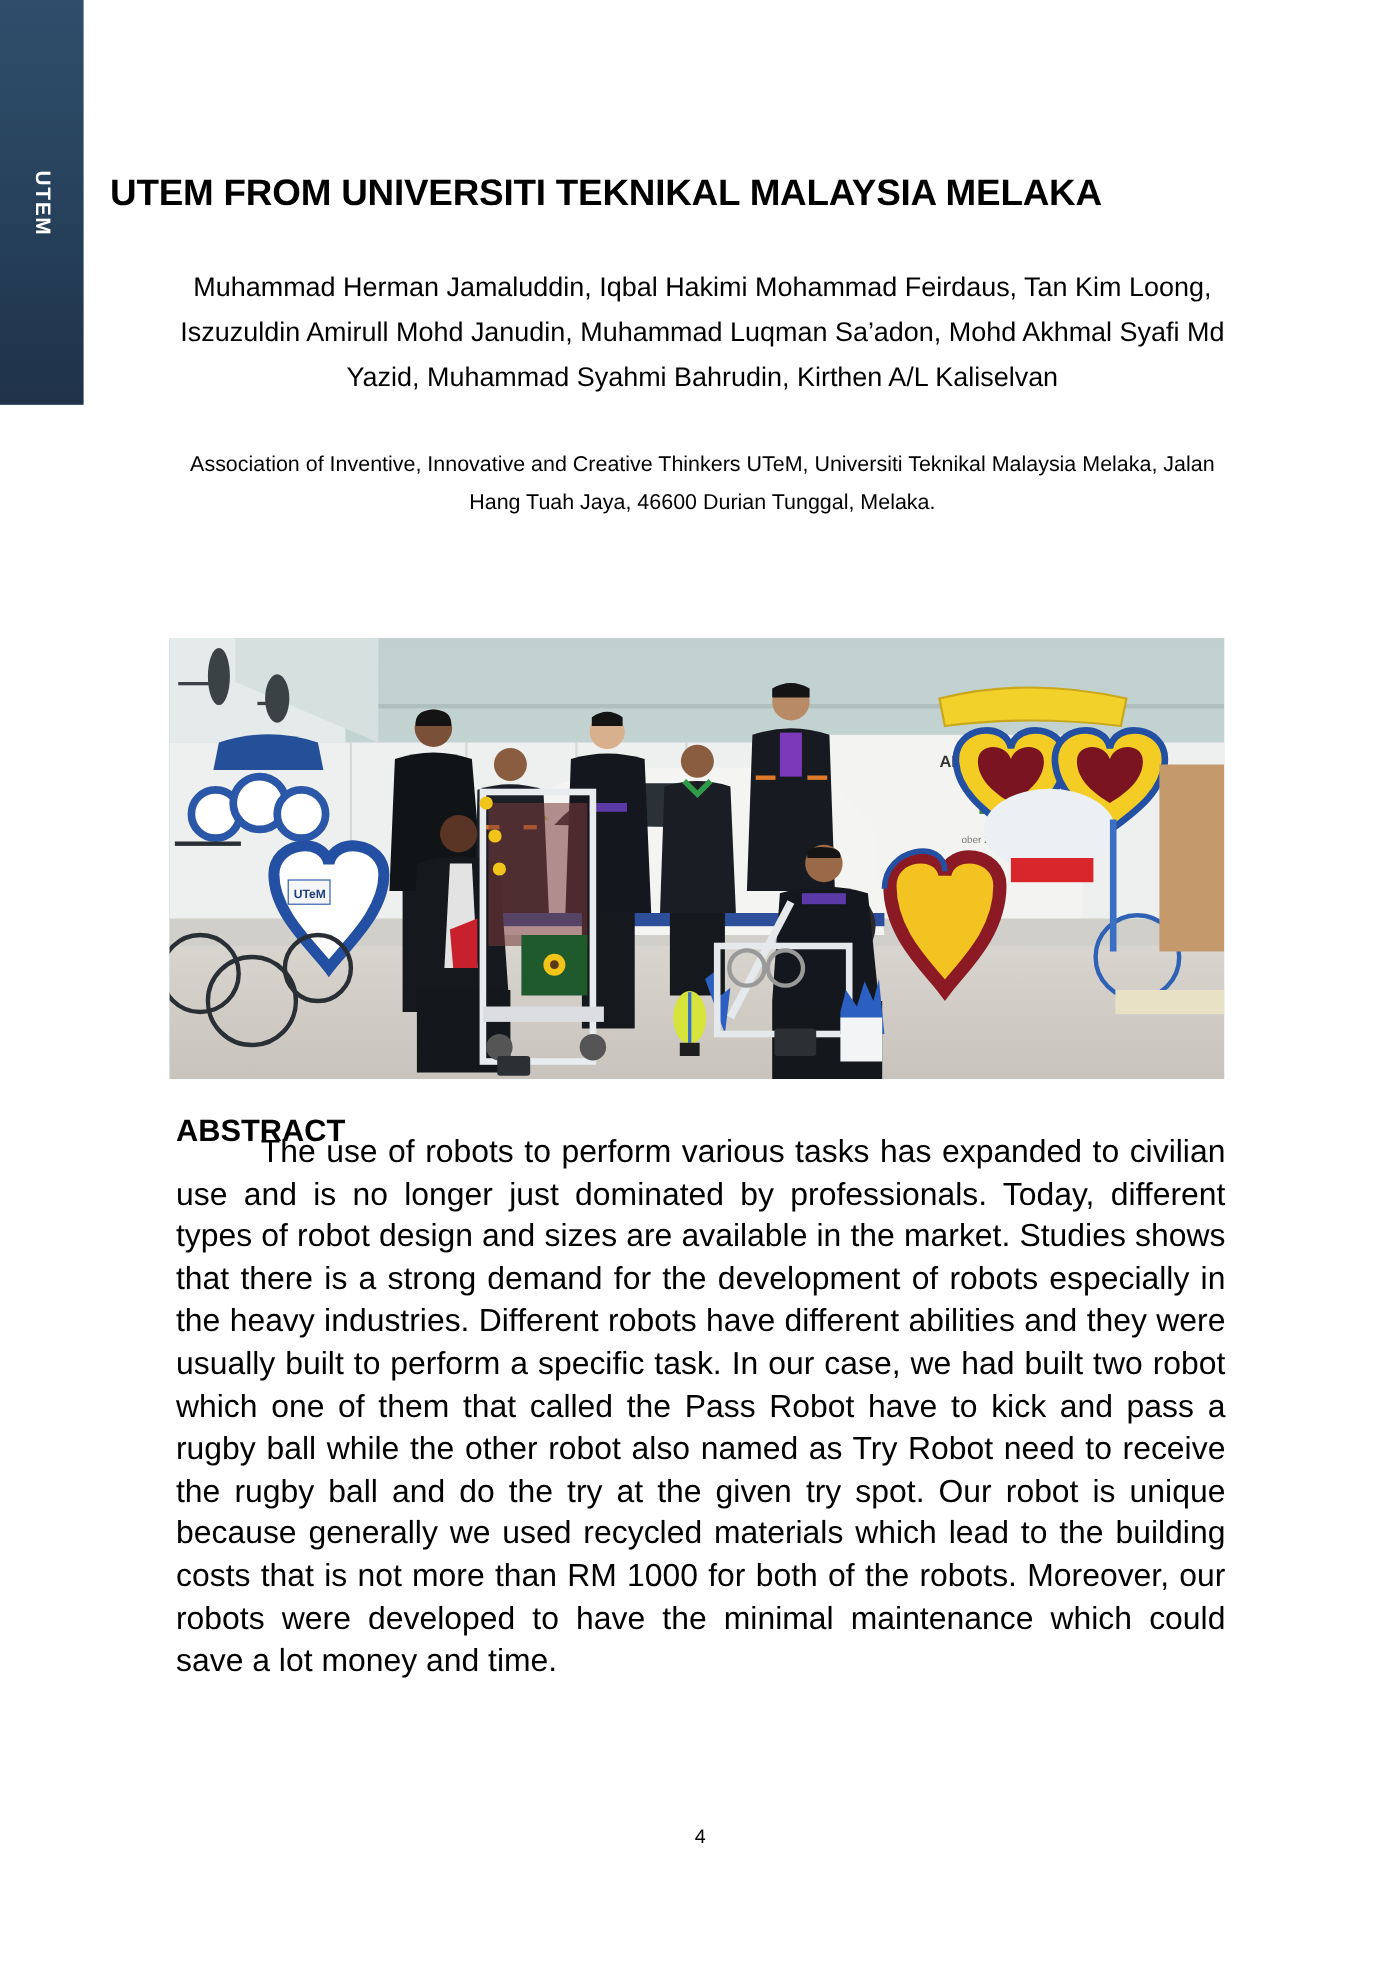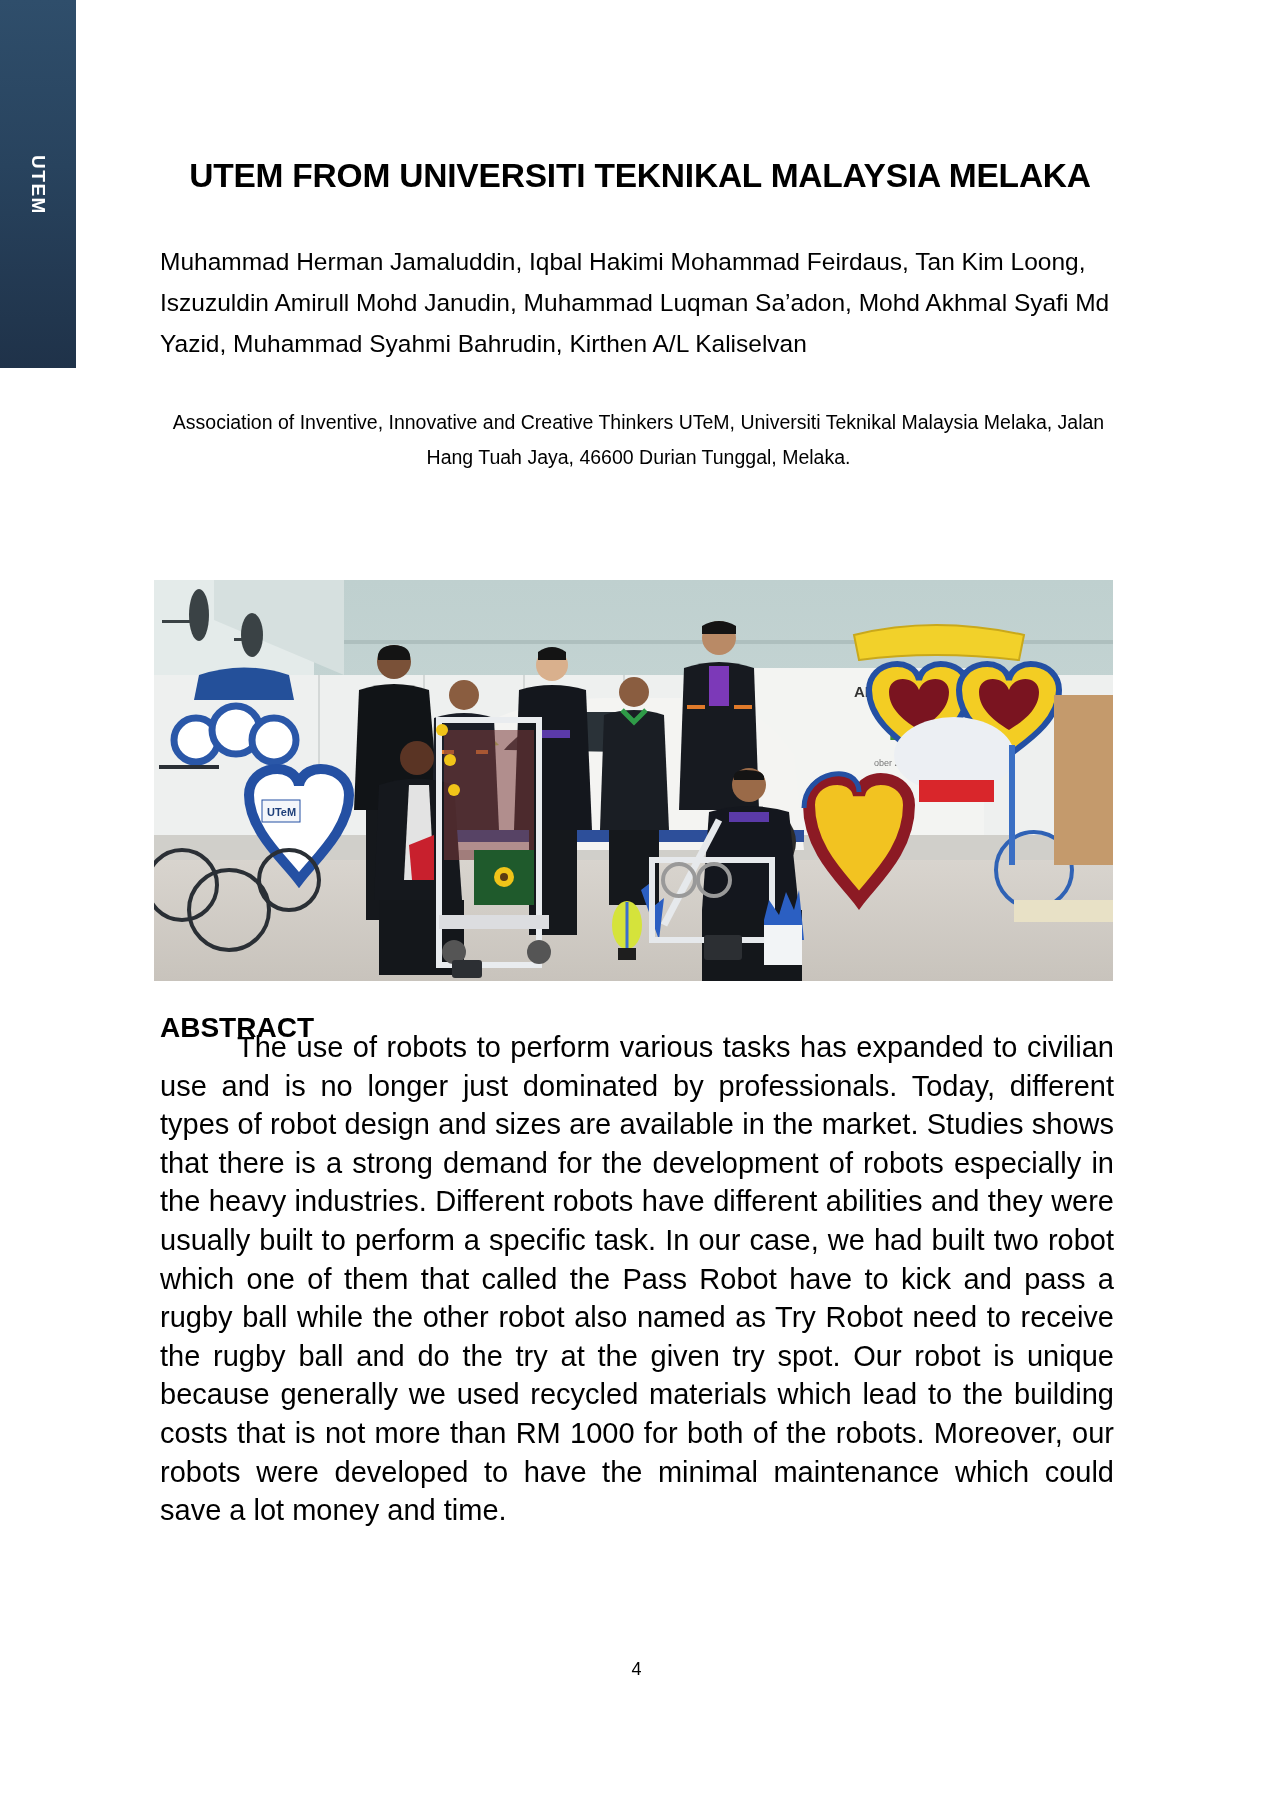--- a/index.html
+++ b/index.html
@@ -13,26 +13,26 @@
     background: linear-gradient(180deg, #2f4e6b 0%, #28435e 45%, #1f3249 100%);
   }
   .side-tab-label {
     position: absolute; left: 38px; top: 185px;
     transform: translate(-50%, -50%) rotate(90deg);
     color: #ffffff; font-weight: bold; font-size: 19px; letter-spacing: 1.5px;
     white-space: nowrap;
   }
   .title {
     position: absolute; left: 100px; width: 1080px; top: 156px;
-    text-align: center; font-weight: bold; font-size: 33.5px; line-height: 40px;
+    text-align: left; font-weight: bold; font-size: 33.5px; line-height: 40px;
     letter-spacing: -0.2px; white-space: nowrap;
   }
   .authors {
     position: absolute; left: 160px; width: 957px; top: 241px;
-    font-size: 24.5px; line-height: 41px;
+    text-align: center; font-size: 24.5px; line-height: 41px;
   }
   .affiliation {
     position: absolute; left: 160px; width: 957px; top: 405px;
     text-align: center; font-size: 19.5px; line-height: 35px;
   }
   .photo {
     position: absolute; left: 154px; top: 580px; width: 959px; height: 401px;
     overflow: hidden; background: #c9d6d6;
   }
   .photo svg { display: block; }

